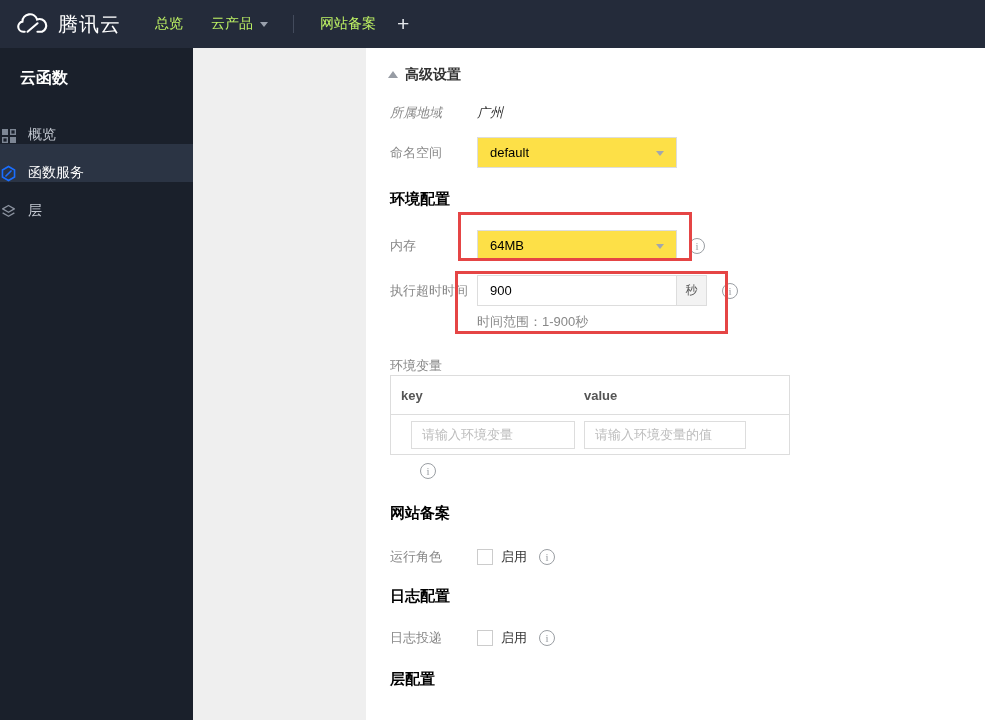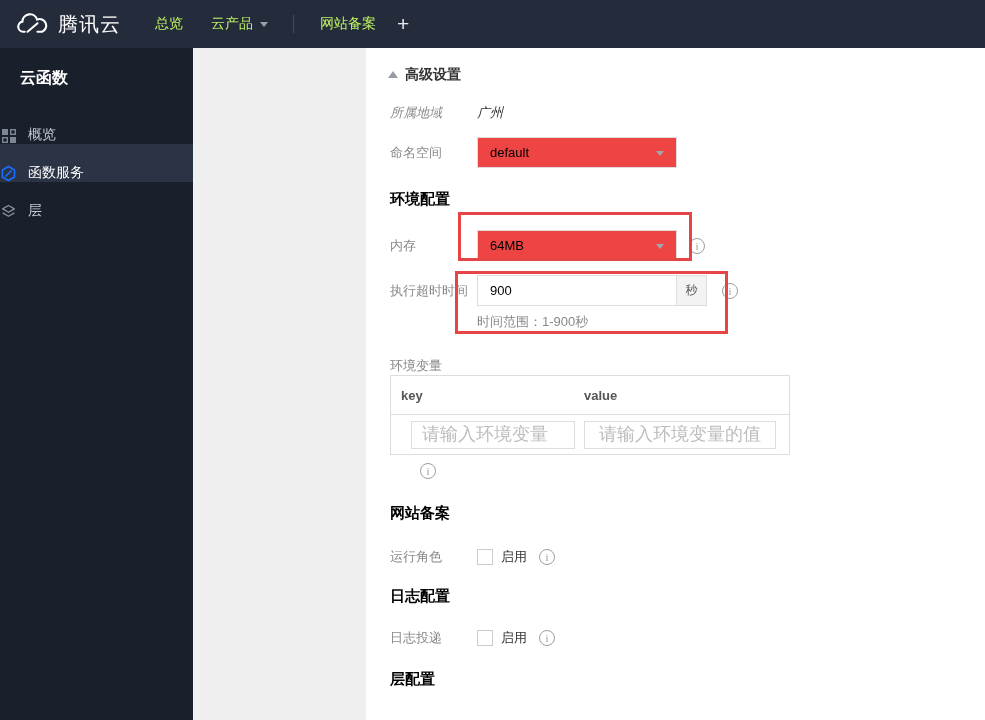--- a/index.html
+++ b/index.html
@@ -48,21 +48,21 @@
   .row-timeout  { margin-top:14px; height:31px; }
   .row-hint     { margin-top:7px; height:14px; padding-left:111px; font-size:13px; color:#888; }
   .row-envvar   { margin-top:27px; align-items:flex-start;flex-direction:column; }
   .hdr-perm     { margin-top:24px; }
   .row-role     { margin-top:26px; height:18px; }
   .hdr-log      { margin-top:20px; }
   .row-logship  { margin-top:24px; height:18px; }
   .hdr-layer    { margin-top:22px; }
   .row-layer    { margin-top:31px; height:18px; }
 
-  .select { width:200px; height:31px; border:1px solid #ddd; background:#ef4444; display:flex;
+  .select { width:200px; height:31px; border:1px solid #ddd; background:#fde047; display:flex;
             align-items:center; justify-content:space-between; padding:0 12px; font-size:13px;
             color:#000; cursor:pointer; }
   .select-arrow { width:0; height:0; border:4px solid transparent; border-top:5px solid #a2a6ad; margin-top:5px; }
   .input-group { display:flex; }
   .text-input { width:200px; height:31px; border:1px solid #ddd; padding:0 12px; font-size:13px;
                 color:#000; outline:none; font-family:inherit; }
   .addon { width:30px; height:31px; background:#f3f3f3; border:1px solid #ddd; border-left:none;
            display:flex; align-items:center; justify-content:center; font-size:12px; color:#555; }
   .info-icon { width:16px; height:16px; border-radius:50%; border:1px solid #9a9ea3; color:#9a9ea3;
                font-size:11px; line-height:14px; display:inline-flex; align-items:center; justify-content:center;
@@ -72,24 +72,24 @@
   .hl-box { position:absolute; border:3px solid #e54545; pointer-events:none; z-index:5; }
   .hl-memory  { left:92px; top:-18px; width:234px; height:49px; }
   .hl-timeout { left:89px; top:-4px; width:273px; height:63px; }
 
   .env-table { width:400px; border:1px solid #ddd; background:#fff; }
   .env-head { display:flex; height:39px; align-items:center; border-bottom:1px solid #ddd; }
   .env-col1 { width:193px; padding-left:10px; }
   .env-col2 { flex:1; }
   .env-head-label { font-weight:bold; font-size:13px; color:#555; }
   .env-body { display:flex; height:39px; align-items:center; }
-  .env-input { height:28px; border:1px solid #ddd; font-size:18px; padding:0 10px; color:#333;
+  .env-input { height:28px; border:1px solid #ddd; font-size:13px; padding:0 10px; color:#333;
                outline:none; font-family:inherit; }
   .env-input.key { width:164px; margin-left:10px; }
-  .env-input.val { width:192px;text-align:center; }
+  .env-input.val { width:162px; }
   .env-input::placeholder, .text-input::placeholder { color:#bdbdbd; }
   .envvar-label { margin-top:3px; }
   .envvar-info { margin-left:30px; margin-top:8px; }
 
   .checkbox { width:16px; height:16px; border:1px solid #ccc; background:#fff; margin-right:8px;
               flex-shrink:0; cursor:pointer; }
   .enable-label { font-size:13px; color:#333; }
   .link { color:#006eff; font-size:13px; cursor:pointer;text-align:right; }
 </style>
 </head>

